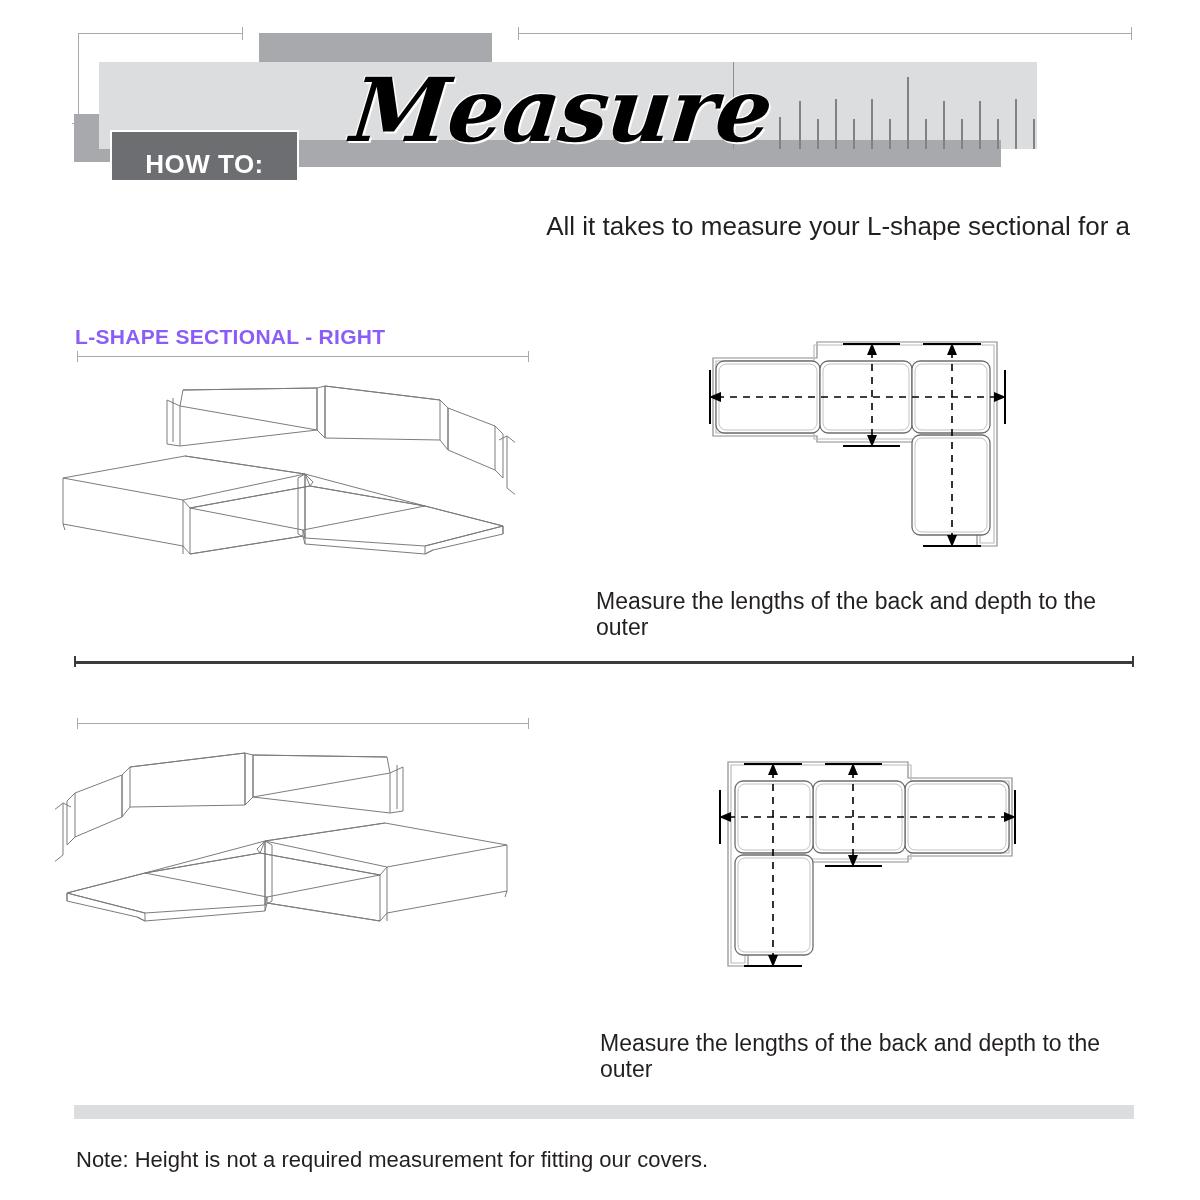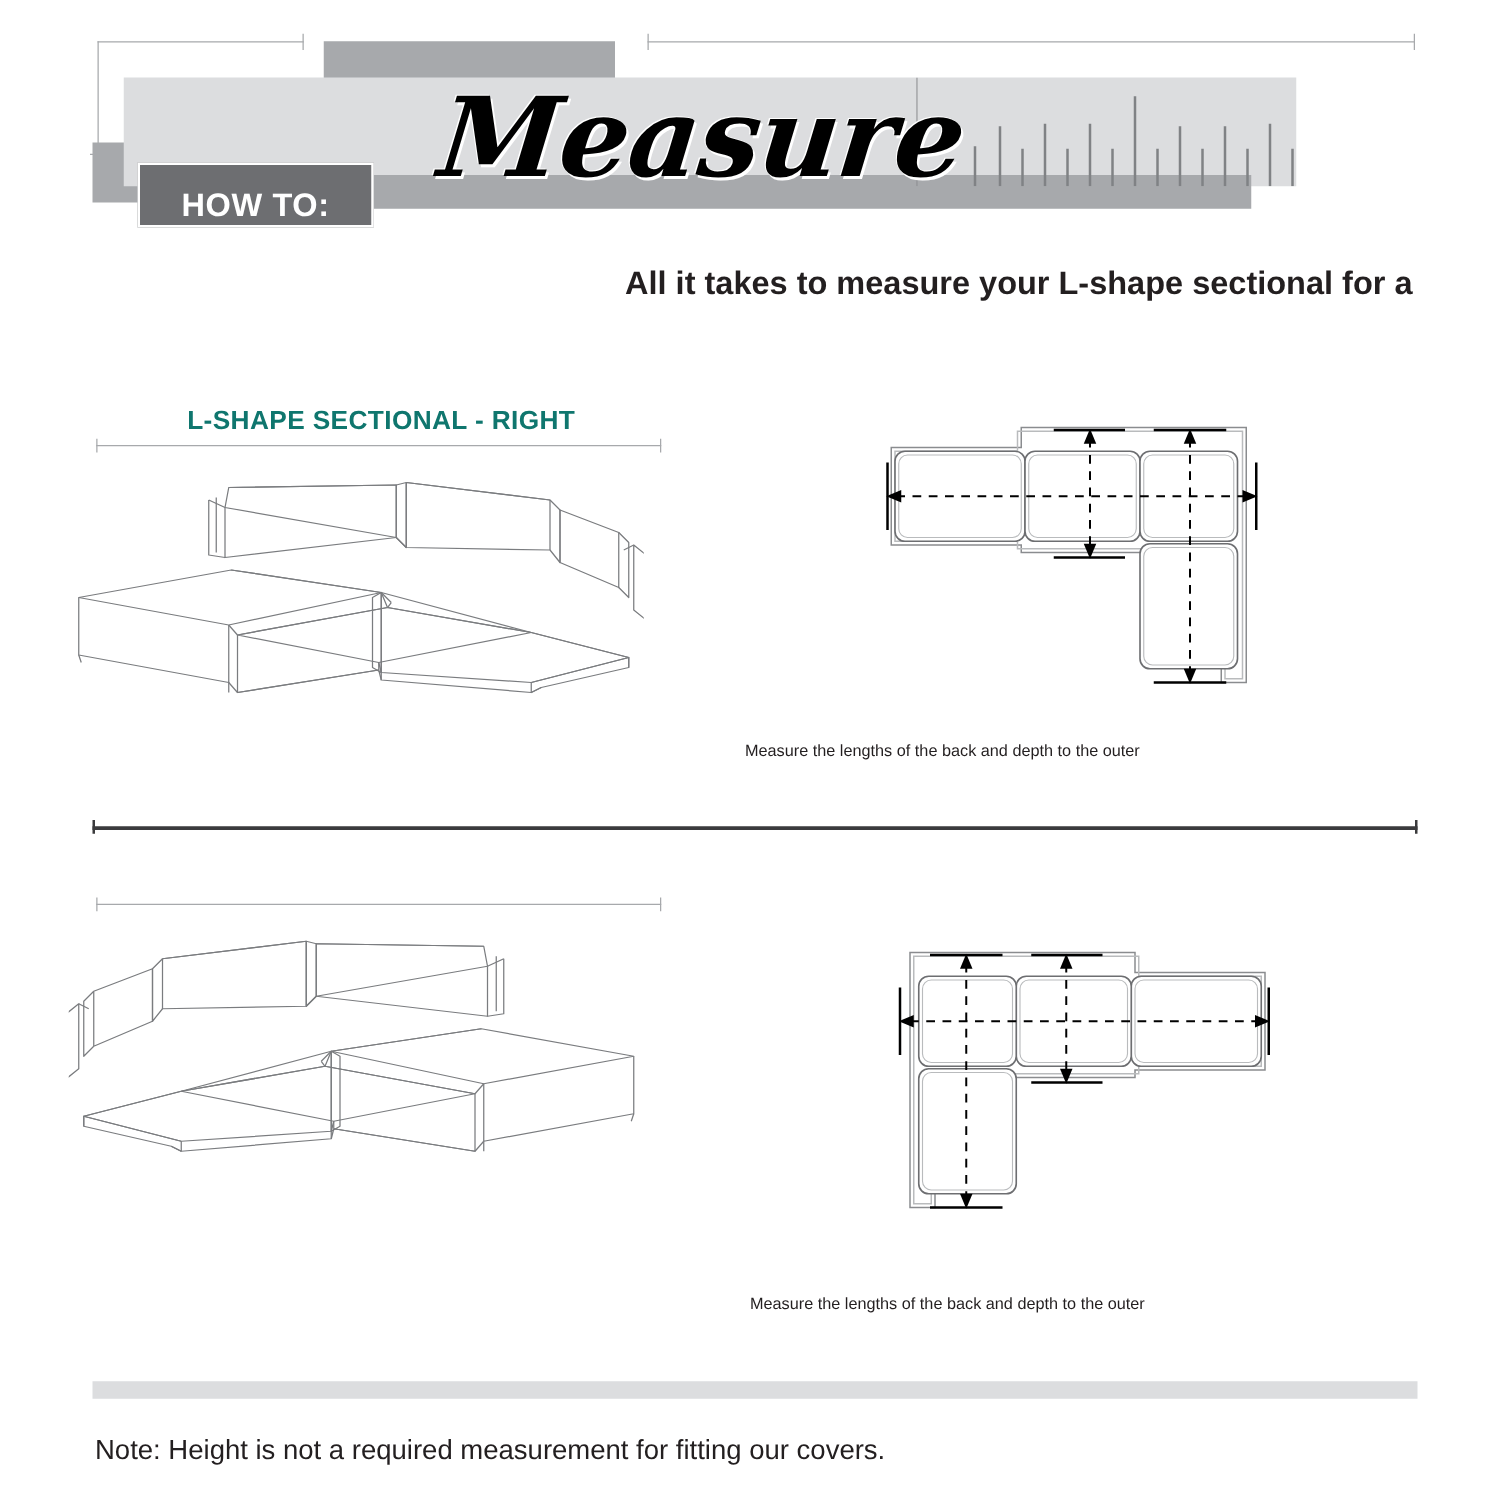--- a/index.html
+++ b/index.html
@@ -50,39 +50,39 @@
     line-height:110px;
     letter-spacing:-1px;
     text-shadow:2px 2px 0 #ffffff, -1px -1px 0 #ffffff;
     transform:skewX(-6deg);
   }
 
   
   .subtitle{
     position:absolute;left:330px;top:208px;width:800px;
     text-align:right;font-size:26px;line-height:36px;color:#231f20;
-    font-family:"Liberation Sans", sans-serif;font-weight:700;
+    font-family:"Liberation Sans", sans-serif;font-weight:400;
   }
 
   
   .sec-title{
     position:absolute;font-size:21px;font-weight:bold;letter-spacing:0.3px;
-    color:#0f766e;text-align:center;
+    color:#8b5cf6;text-align:left;
   }
   .sec-rule{position:absolute;height:1px;background:#a7a9ac;}
   .sec-rule-cap{position:absolute;width:1px;height:11px;background:#a7a9ac;}
 
   
   .divider-thick{position:absolute;height:3px;background:#3b3b3d;}
   .divider-thick-cap{position:absolute;width:2px;height:11px;background:#3b3b3d;}
   .bottom-bar{position:absolute;left:74px;top:1105px;width:1060px;height:14px;background:#dcdddf;}
 
   
   .caption{
-    position:absolute;font-size:13px;line-height:26px;color:#231f20;
+    position:absolute;font-size:23px;line-height:26px;color:#231f20;
     font-family:"Liberation Sans", sans-serif;font-weight:300;
   }
   .note{
     position:absolute;left:76px;top:1147px;font-size:22px;color:#231f20;
     font-family:"Liberation Sans", sans-serif;font-weight:300;
   }
 
   svg{display:block;}
   .illu{position:absolute;}
 </style>

